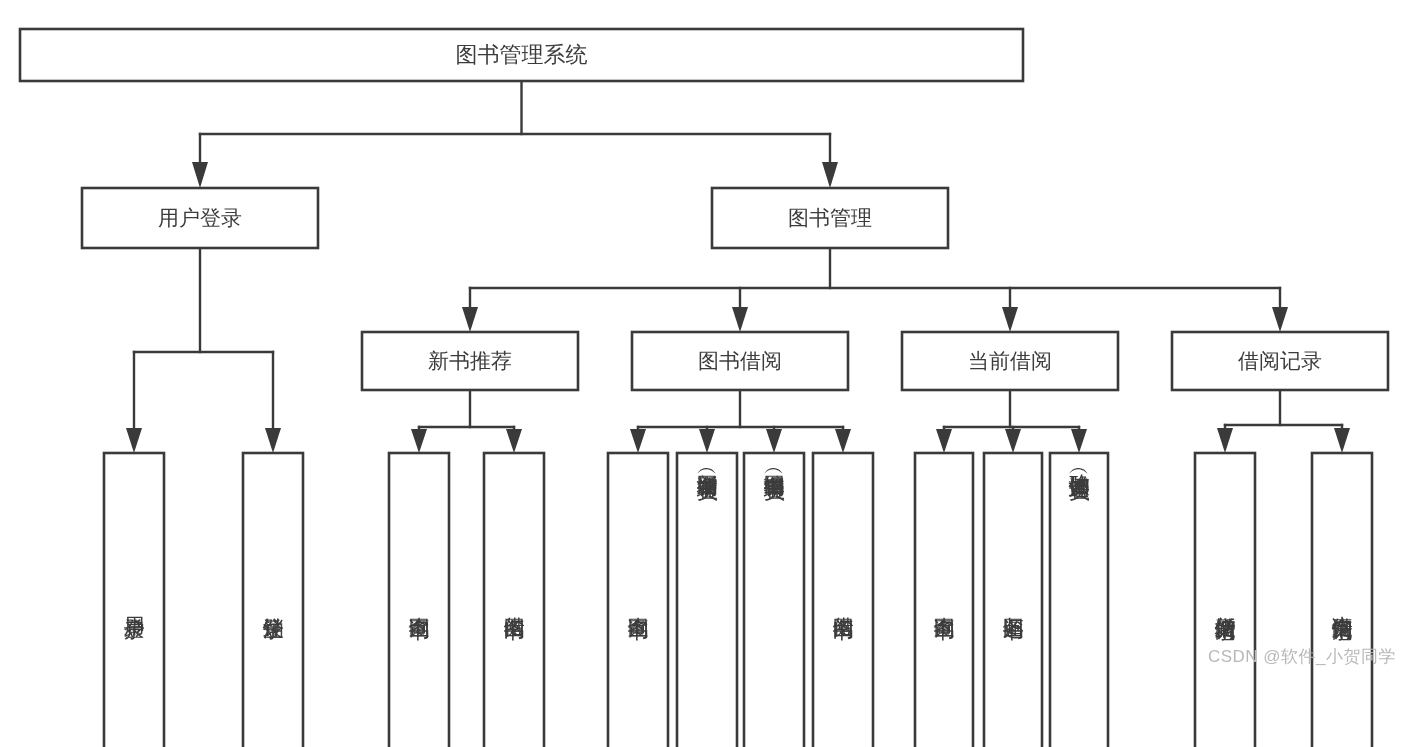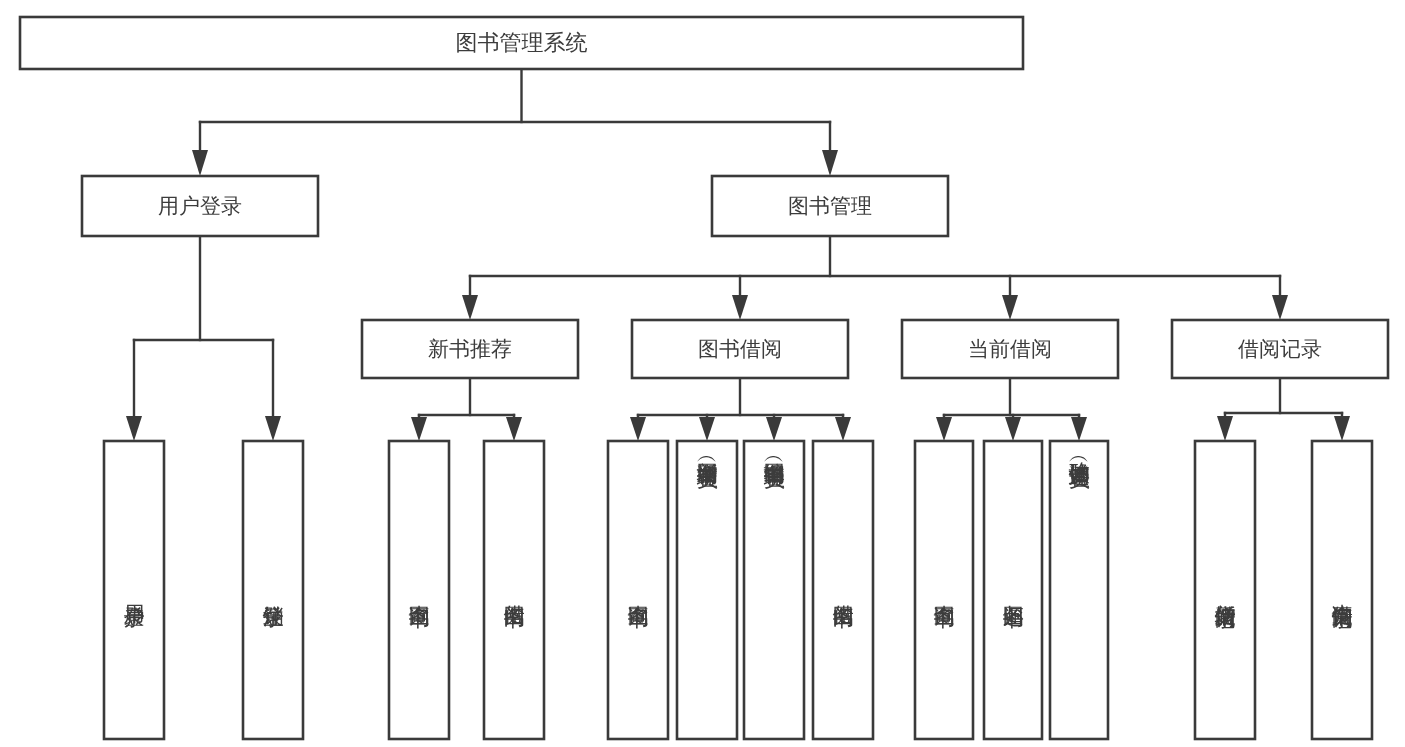--- a/index.html
+++ b/index.html
@@ -10,21 +10,21 @@
   body {
     width: 1405px;
     height: 747px;
     font-family: "Liberation Sans", "DejaVu Sans", sans-serif;
     overflow: hidden;
     position: relative;
   }
   #diagram-root {
     position: absolute;
     left: 0;
-    top: 4px;
+    top: 16px;
     width: 1405px;
     height: 658px;
   }
   svg.flowchart {
     display: block;
     width: 1405px;
     height: 747px;
   }
   .node-rect {
     fill: #ffffff;
@@ -240,14 +240,15 @@
   <div class="vlabel-wrap" style="left:1050px; top:437px; width:58px; height:298px; align-items:flex-start;">
     <span class="vlabel" style="margin-top:4px;">确认归还（管理员）</span>
   </div>
   <div class="vlabel-wrap" style="left:1195px; top:437px; width:60px; height:298px;">
     <span class="vlabel">新增借阅记录</span>
   </div>
   <div class="vlabel-wrap" style="left:1312px; top:437px; width:60px; height:298px;">
     <span class="vlabel">查询借阅记录</span>
   </div>
 
+  <div class="watermark">CSDN @软件_小贺同学</div>
 
 </div>
 
 </body></html>

